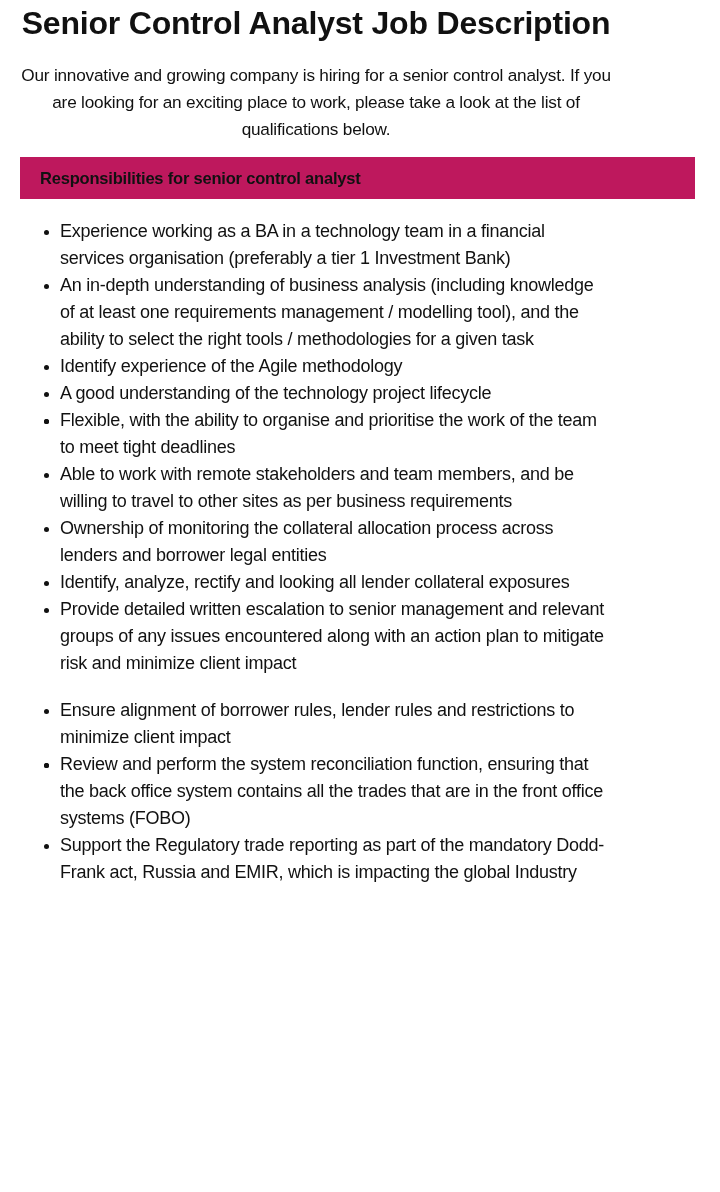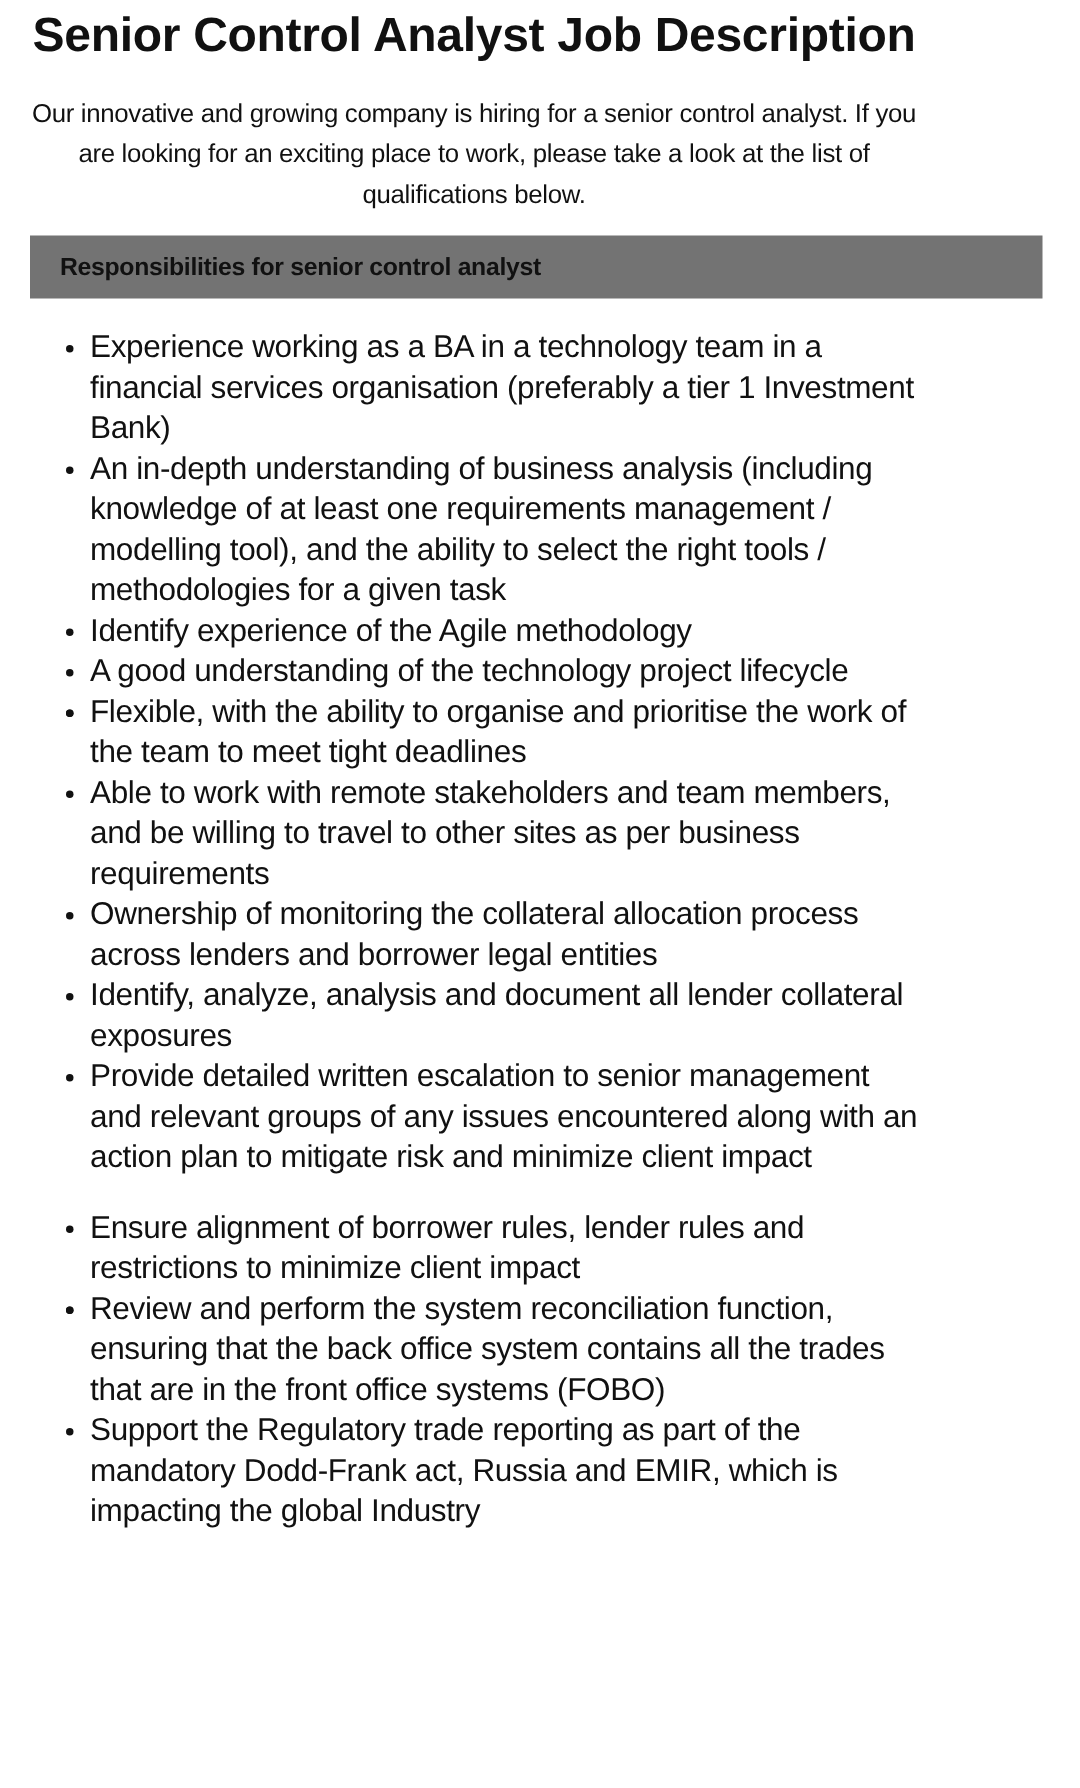--- a/index.html
+++ b/index.html
@@ -31,42 +31,42 @@
     }
     .intro {
       margin: 14px 0 0 0;
       font-size: 17.2px;
       line-height: 27px;
       letter-spacing: -0.2px;
       text-align: center;
     }
     .section-header {
       margin-top: 14px;
-      background: #737373;
+      background: #be185d;
       height: 42px;
       display: flex;
       align-items: center;
       padding-left: 20px;
       box-sizing: border-box;
       width: 675px;
     }
     .section-header h2 {
       margin: 0;
       font-size: 16.5px;
       font-weight: bold;
       letter-spacing: -0.2px;
     }
     .section-list {
       margin: 19px 0 0 0;
       padding: 0 0 0 40px;
       list-style: none;
     }
     .section-list li {
       position: relative;
-      font-size: 21px;
+      font-size: 18px;
       line-height: 27px;
       letter-spacing: -0.25px;
       padding-right: 0;
     }
     .section-list li .bullet {
       position: absolute;
       left: -16px;
       top: 12px;
       width: 5px;
       height: 5px;
@@ -89,21 +89,21 @@
     </div>
     <ul class="section-list resp">
       <li><span class="bullet"></span><span>Experience working as a BA in a technology team in a financial services organisation (preferably a tier 1 Investment Bank)</span></li>
       <li><span class="bullet"></span><span>An in-depth understanding of business analysis (including knowledge of at least one requirements management / modelling tool), and the ability to select the right tools / methodologies for a given task</span></li>
       <li><span class="bullet"></span><span>Identify experience of the Agile methodology</span></li>
       <li><span class="bullet"></span><span>A good understanding of the technology project lifecycle</span></li>
       <li><span class="bullet"></span></li>
       <li><span class="bullet"></span><span>Flexible, with the ability to organise and prioritise the work of the team to meet tight deadlines</span></li>
       <li><span class="bullet"></span><span>Able to work with remote stakeholders and team members, and be willing to travel to other sites as per business requirements</span></li>
       <li><span class="bullet"></span><span>Ownership of monitoring the collateral allocation process across lenders and borrower legal entities</span></li>
-      <li><span class="bullet"></span><span>Identify, analyze, analysis and document all lender collateral exposures</span></li>
+      <li><span class="bullet"></span><span>Identify, analyze, rectify and looking all lender collateral exposures</span></li>
       <li><span class="bullet"></span><span>Provide detailed written escalation to senior management and relevant groups of any issues encountered along with an action plan to mitigate risk and minimize client impact</span></li>
     </ul>
   </section>
 
   <section class="qual-section">
     <ul class="section-list">
       <li><span class="bullet"></span><span>Ensure alignment of borrower rules, lender rules and restrictions to minimize client impact</span></li>
       <li><span class="bullet"></span></li>
       <li><span class="bullet"></span><span>Review and perform the system reconciliation function, ensuring that the back office system contains all the trades that are in the front office systems (FOBO)</span></li>
       <li><span class="bullet"></span><span>Support the Regulatory trade reporting as part of the mandatory Dodd-Frank act, Russia and EMIR, which is impacting the global Industry</span></li>

